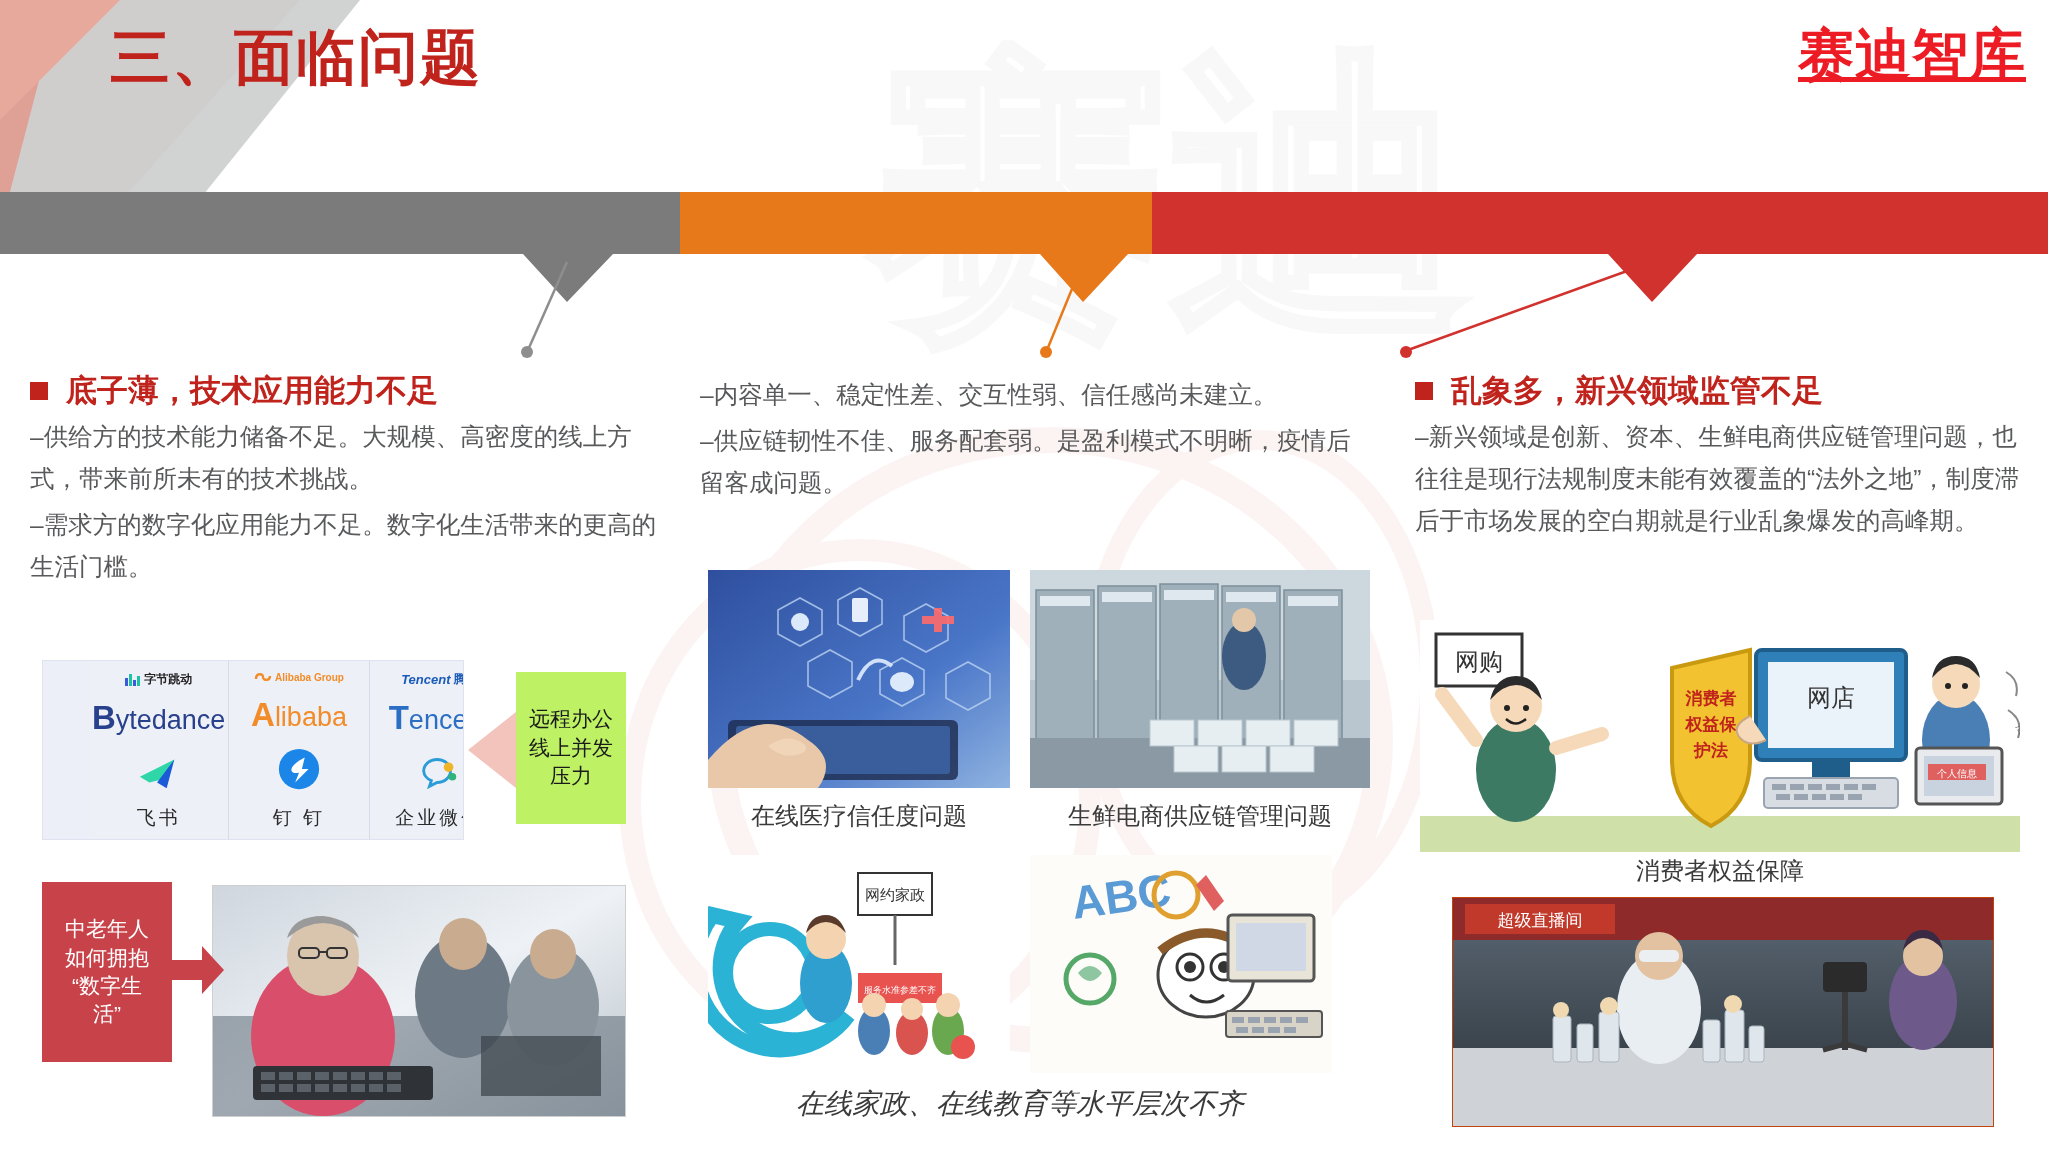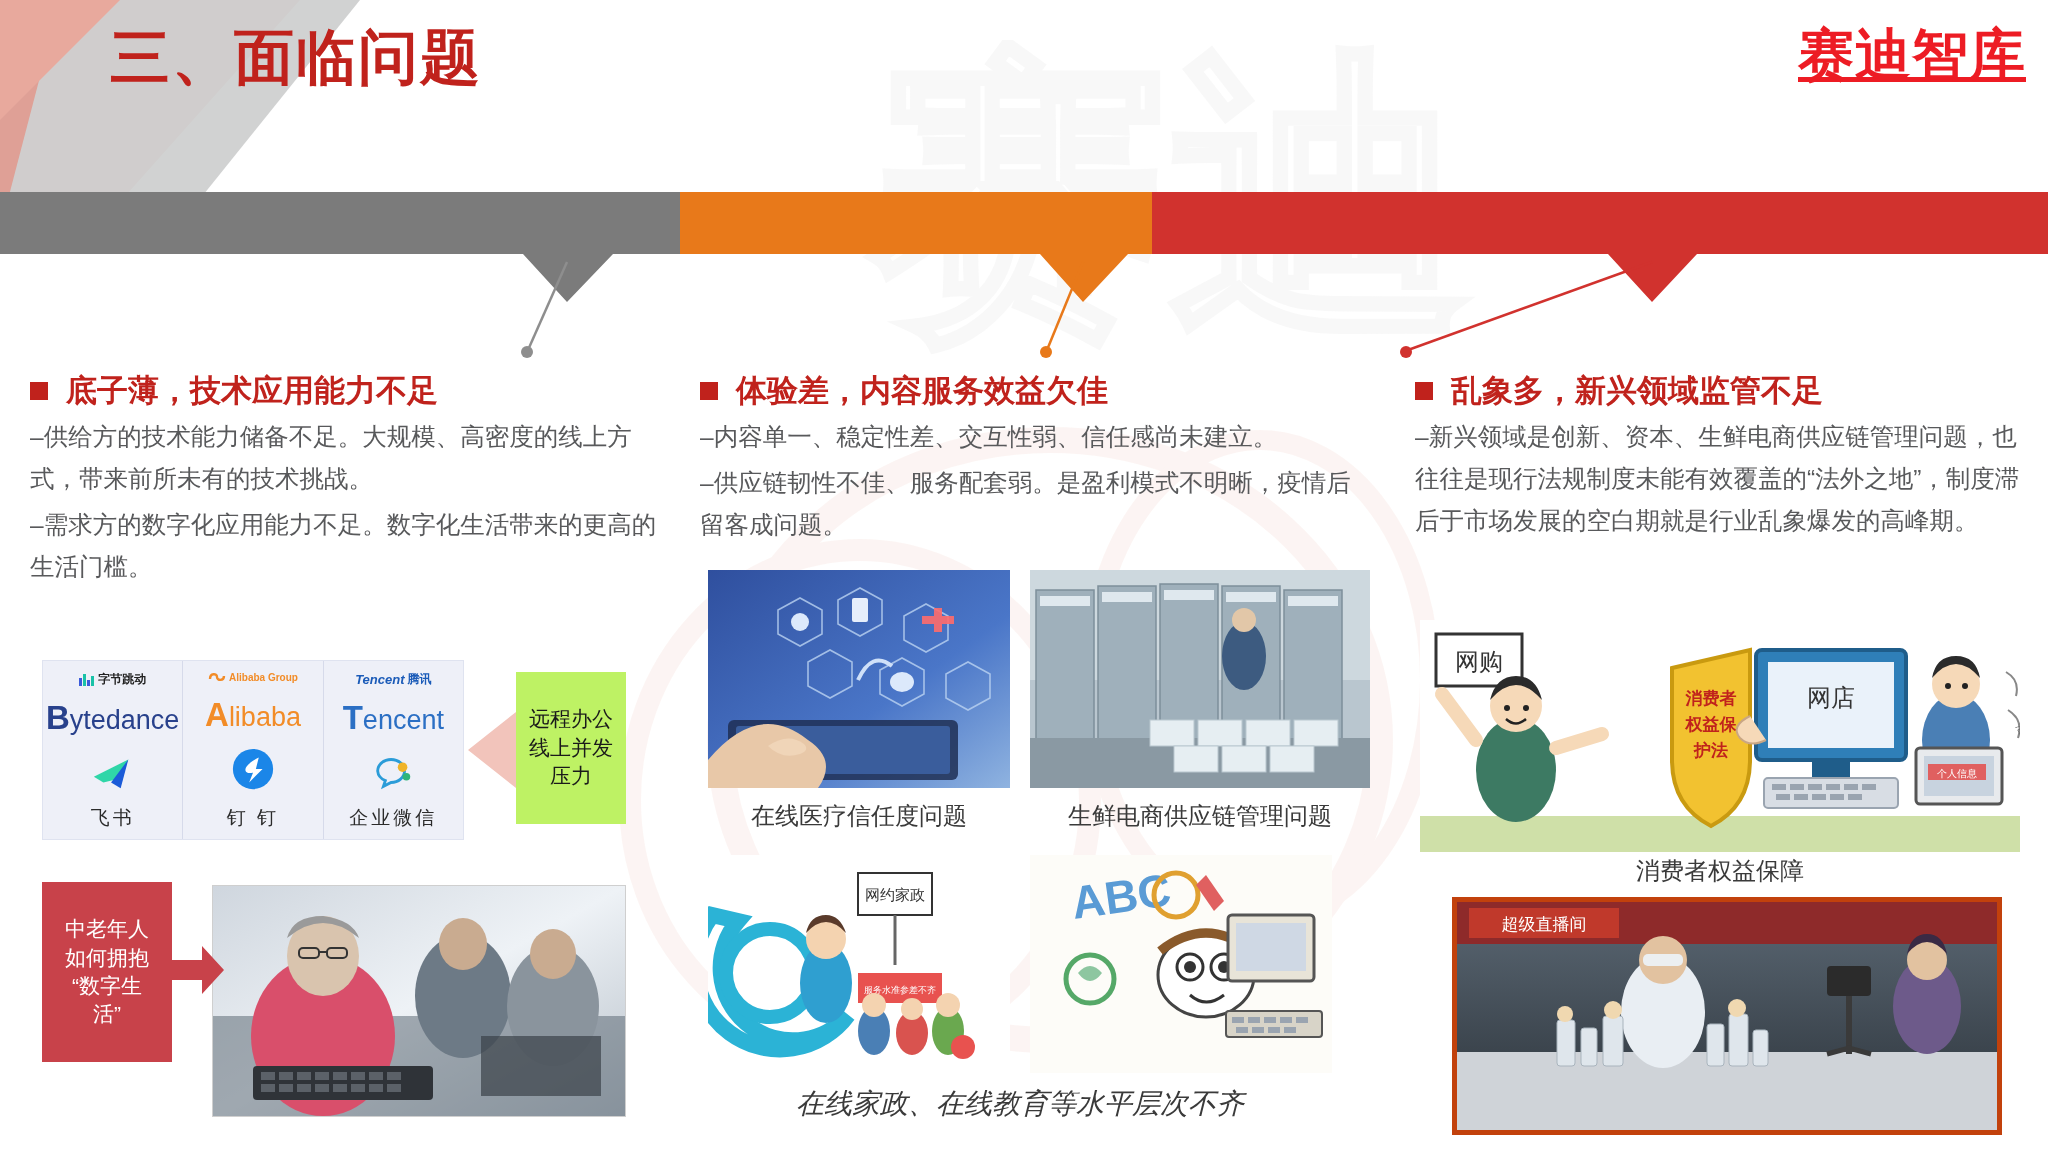--- a/index.html
+++ b/index.html
@@ -58,21 +58,21 @@
   .col-body p{margin:4px 0 2px 0;}
 
   
   .imgblock{position:absolute;background:#eceff7;overflow:hidden;}
   .cap{
     position:absolute;font-size:24px;color:#3a3a3a;text-align:center;
     white-space:nowrap;
   }
 
   
-  .logo-panel{display:flex;width:100%;height:100%;background:#eef0f8;}
+  .logo-panel{display:flex;width:100%;height:100%;background:#eef0f8;margin-left:46px;}
   .logo-cell{flex:1;display:flex;flex-direction:column;align-items:center;justify-content:space-between;
              padding:10px 0 8px 0;border-right:1px solid #d6daea;box-sizing:border-box;}
   .logo-cell:last-child{border-right:none;}
   .logo-top{font-size:11px;font-weight:bold;display:flex;align-items:center;gap:3px;}
   .logo-mid{font-size:27px;font-weight:500;}
   .logo-mid b{font-size:33px;font-weight:bold;}
   .logo-name{font-size:19px;color:#2b2b2b;letter-spacing:3px;}
   .logo-ico{width:46px;height:46px;}
 
   
@@ -251,24 +251,20 @@
   <span style="white-space:pre-line">中老年人
 如何拥抱
 “数字生
 活”</span>
 </div>
 <svg class="arrow-red" style="left:168px;top:940px;" width="56" height="60" viewBox="0 0 56 60">
   <polygon points="0,20 34,20 34,6 56,30 34,54 34,40 0,40" fill="#c8424a"></polygon>
 </svg>
 
 <div class="col col2">
-  <div class="col-head">
-    <span class="bullet-sq"></span>
-    <span>体验差，内容服务效益欠佳</span>
-  </div>
   <div class="col-body">
     <p>–内容单一、稳定性差、交互性弱、信任感尚未建立。</p>
     <p>–供应链韧性不佳、服务配套弱。是盈利模式不明晰，疫情后留客成问题。</p>
   </div>
 </div>
 
 <div class="pic" style="left:708px;top:570px;width:302px;height:218px;">
   <svg width="302" height="218" viewBox="0 0 302 218">
     <defs>
         <linearGradient id="gM" x1="0" y1="0" x2="1" y2="1">
@@ -458,21 +454,21 @@
     <text x="537" y="157" text-anchor="middle" font-size="10" fill="#fff">个人信息</text>
     <g stroke="#888" stroke-width="2" fill="none">
       <path d="M586 52 q14 8 10 24"></path>
         <path d="M588 90 q16 10 10 28"></path>
     </g>
     <text x="596" y="106" font-size="11" fill="#666" transform="rotate(60 596 106)">泄露</text>
   </svg>
 </div>
 <div class="cap" style="left:1420px;top:855px;width:600px;">消费者权益保障</div>
 
-<div class="pic" style="left:1452px;top:897px;width:540px;height:228px;border:5px solid #c2410c;">
+<div class="pic" style="left:1452px;top:897px;width:540px;height:228px;border:1px solid #c2410c;">
   <svg width="540" height="228" viewBox="0 0 540 228">
     <defs>
         <linearGradient id="gL" x1="0" y1="0" x2="0" y2="1">
       <stop offset="0" stop-color="#5b6874"></stop>
           <stop offset="1" stop-color="#2b3239"></stop>
     </linearGradient>
       </defs>
     <rect width="540" height="228" fill="url(#gL)"></rect>
     <rect x="0" y="0" width="540" height="42" fill="#8e2a2a"></rect>
     <rect x="12" y="6" width="150" height="30" fill="#c0392b"></rect>

